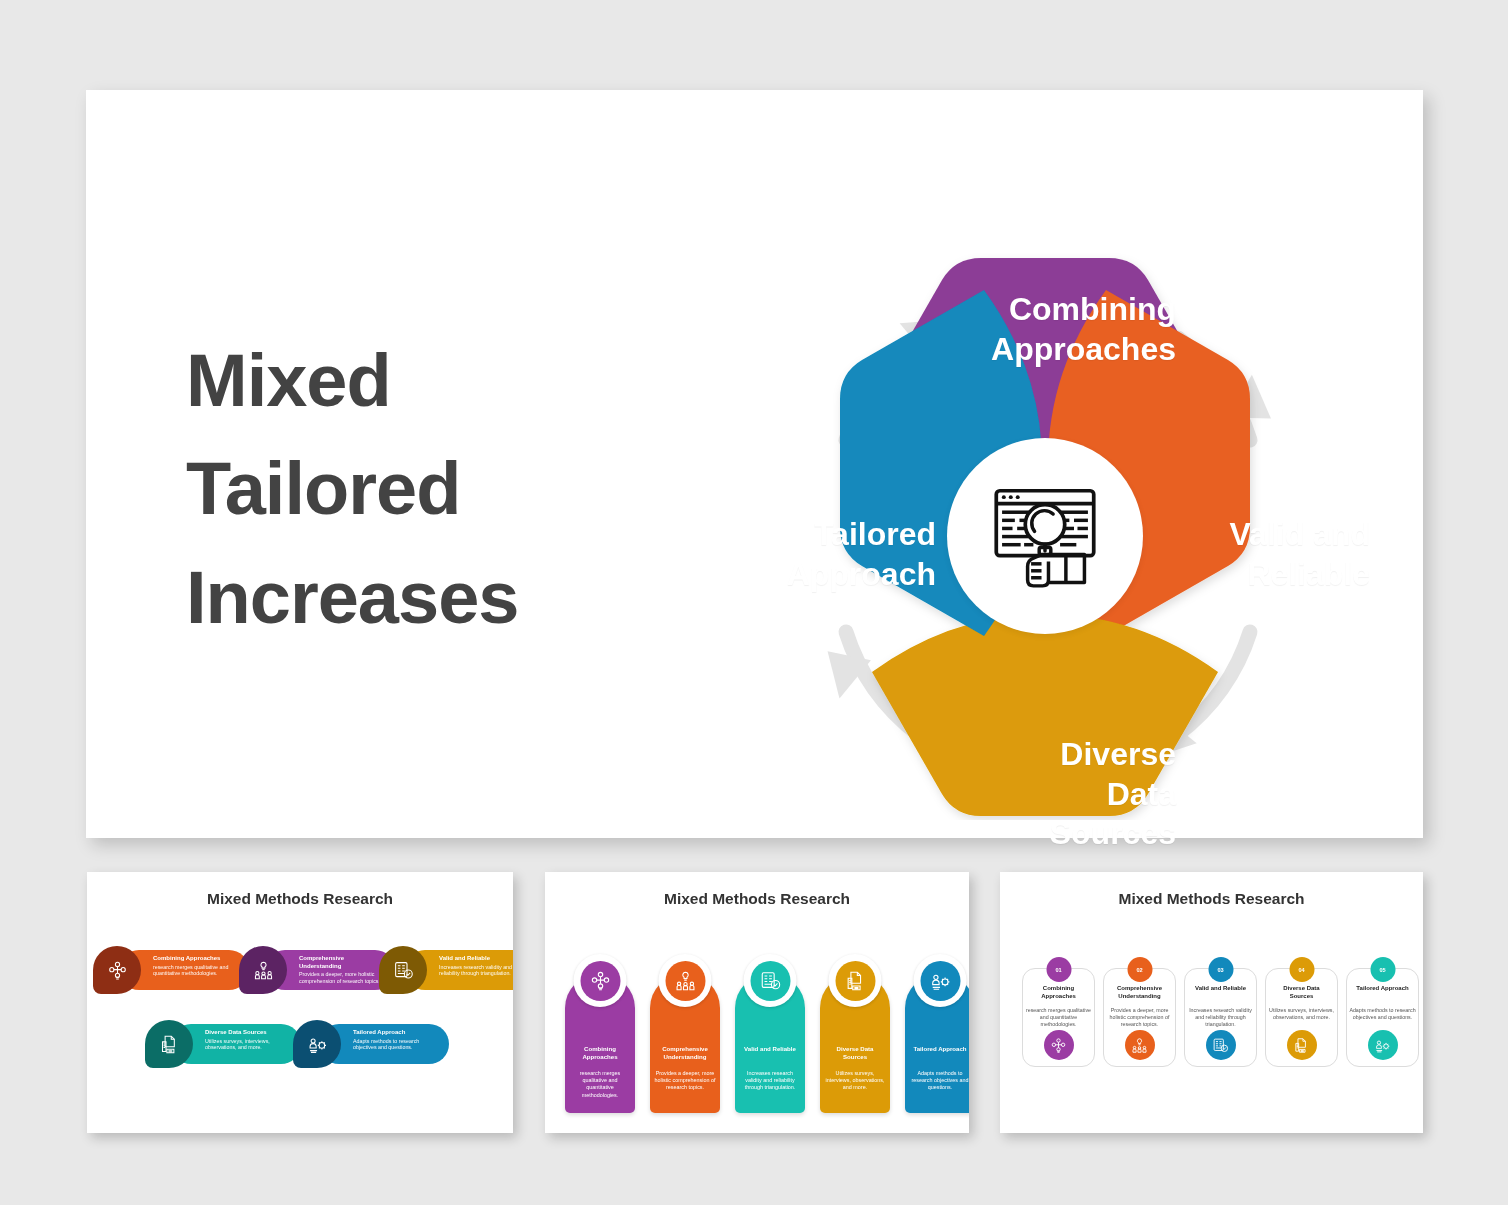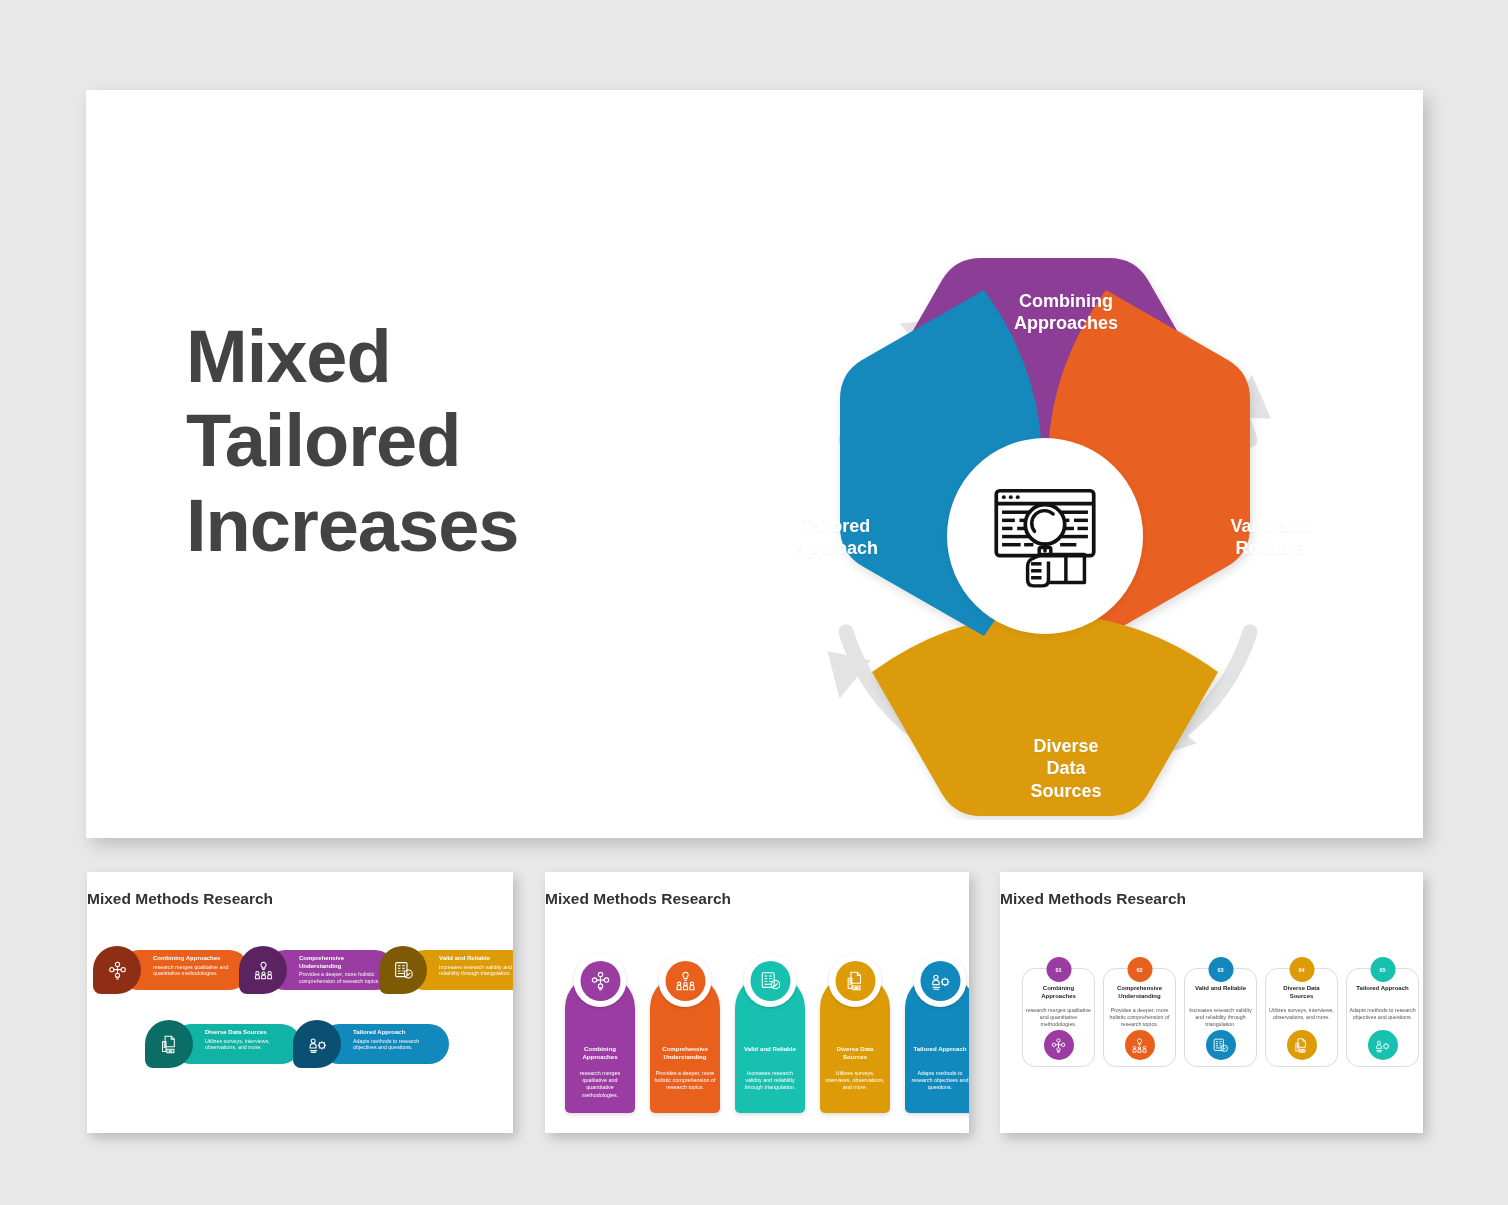--- a/index.html
+++ b/index.html
@@ -22,32 +22,32 @@
 
   #main-title {
     position:absolute; left:100px; top:225px;
     width:420px;
     font-size:74px;
     font-weight:bold;
     line-height:1.14;
     color:#434343;
     letter-spacing:-1px;
   }
-  #main-title .tline { display:block; }
+  #main-title .tline { display:block;margin-top:24px; }
 
   
   #diagram { position:absolute; left:612px; top:20px; width:700px; height:710px; }
 
   .petal-label {
     position:absolute;
     color:#ffffff;
     font-weight:bold;
-    font-size:18px;
+    font-size:32px;
     line-height:1.24;
-    text-align:center;
+    text-align:right;
     white-space:pre-line;
     z-index:6;
     text-shadow: 0 1px 1px rgba(0,0,0,0.06);
   }
   #label-top    { left:258px; top:180px; width:220px; }
   #label-right  { left:472px; top:405px; width:200px; }
   #label-bottom { left:258px; top:625px; width:220px; }
   #label-left   { left:38px;  top:405px; width:200px; }
 
   #center-disc {
@@ -67,21 +67,21 @@
     background:#ffffff;
     box-shadow: 4px 5px 11px rgba(0,0,0,0.20);
     overflow:hidden;
   }
   #thumb-1 { left:87px;  width:426px; }
   #thumb-2 { left:545px; width:424px; }
   #thumb-3 { left:1000px; width:423px; }
 
   .thumb-title {
     position:absolute; top:18px; left:0; width:100%;
-    text-align:left;
+    text-align:center;
     font-size:15.5px; font-weight:bold; color:#333333;
   }
 
   
   .pill-wrap { position:absolute; }
   .pill {
     position:absolute; left:26px; top:0;
     height:40px; border-radius:20px;
     padding:5px 8px 5px 34px;
     color:#fff;

